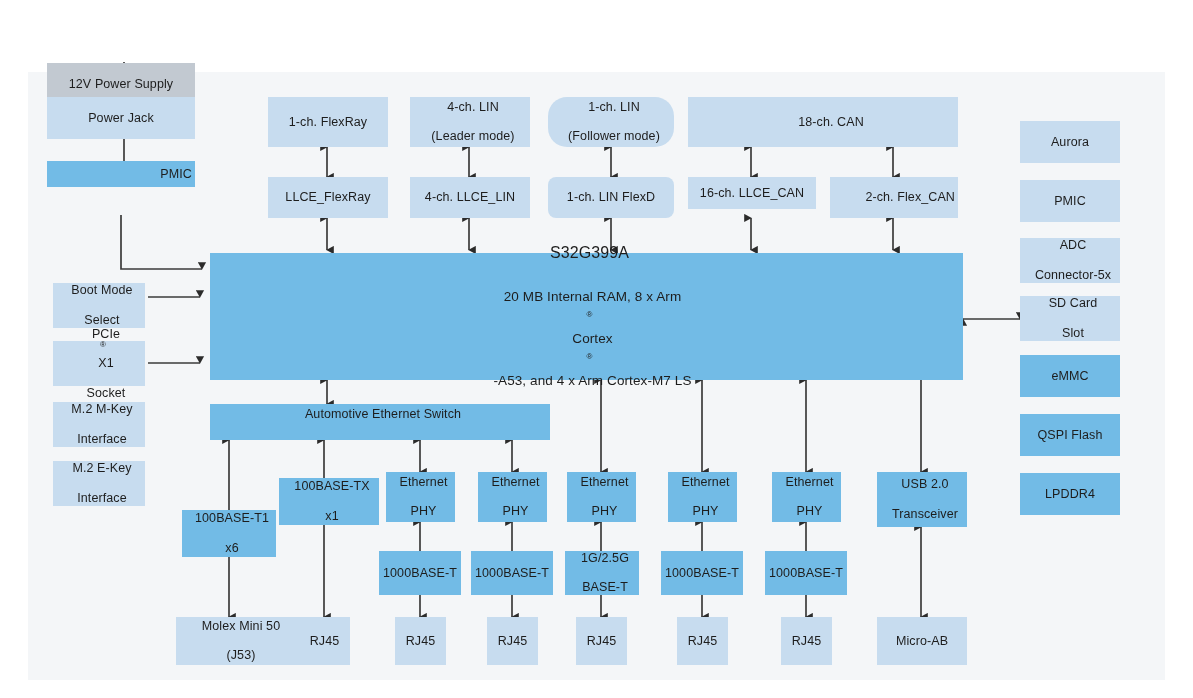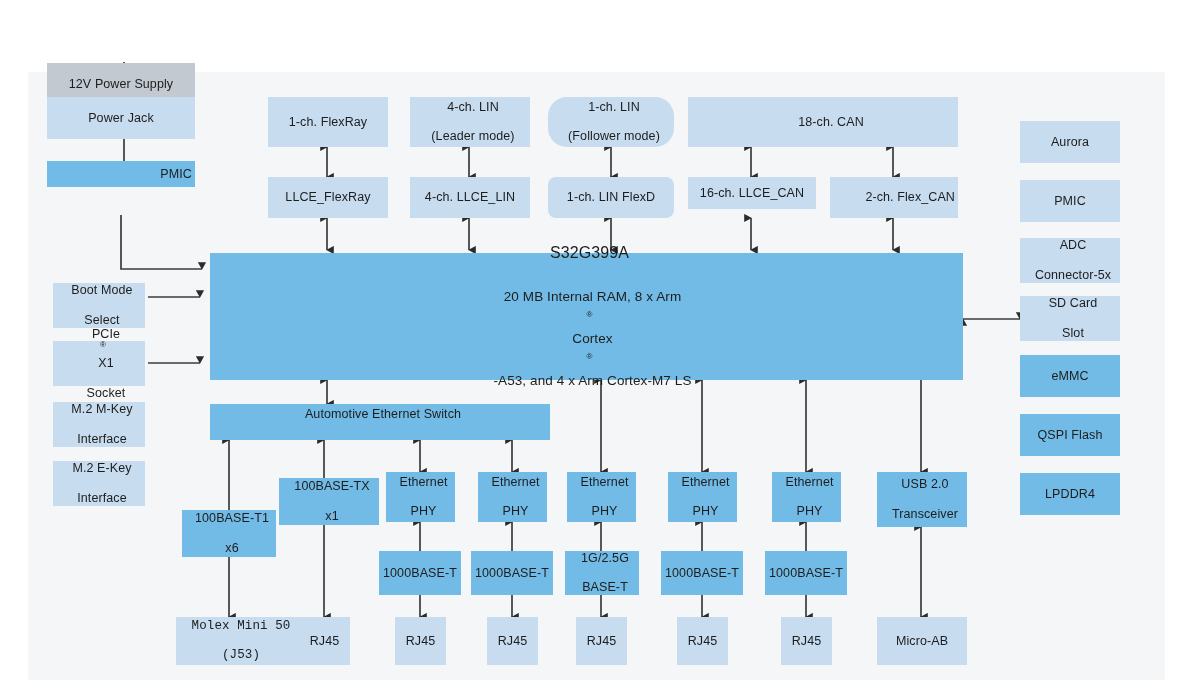--- a/index.html
+++ b/index.html
@@ -269,21 +269,21 @@
       <span>BASE-T</span>
     </span>
   </div>
   <div class="blk c-mid" style="left:661px;top:551px;width:82px;height:44px;">
     <span>1000BASE-T</span>
   </div>
   <div class="blk c-mid" style="left:765px;top:551px;width:82px;height:44px;">
     <span>1000BASE-T</span>
   </div>
 
-  <div class="blk c-light" style="left:176px;top:617px;width:124px;height:48px;font-family:Liberation Mono, monospace;">
+  <div class="blk c-light" style="left:176px;top:617px;width:124px;height:48px;">
     <span>
       <span>Molex Mini 50</span><br>
       <span>(J53)</span>
     </span>
   </div>
   <div class="blk c-light" style="left:299px;top:617px;width:51px;height:48px;">
     <span>RJ45</span>
   </div>
   <div class="blk c-light" style="left:395px;top:617px;width:51px;height:48px;">
     <span>RJ45</span>

